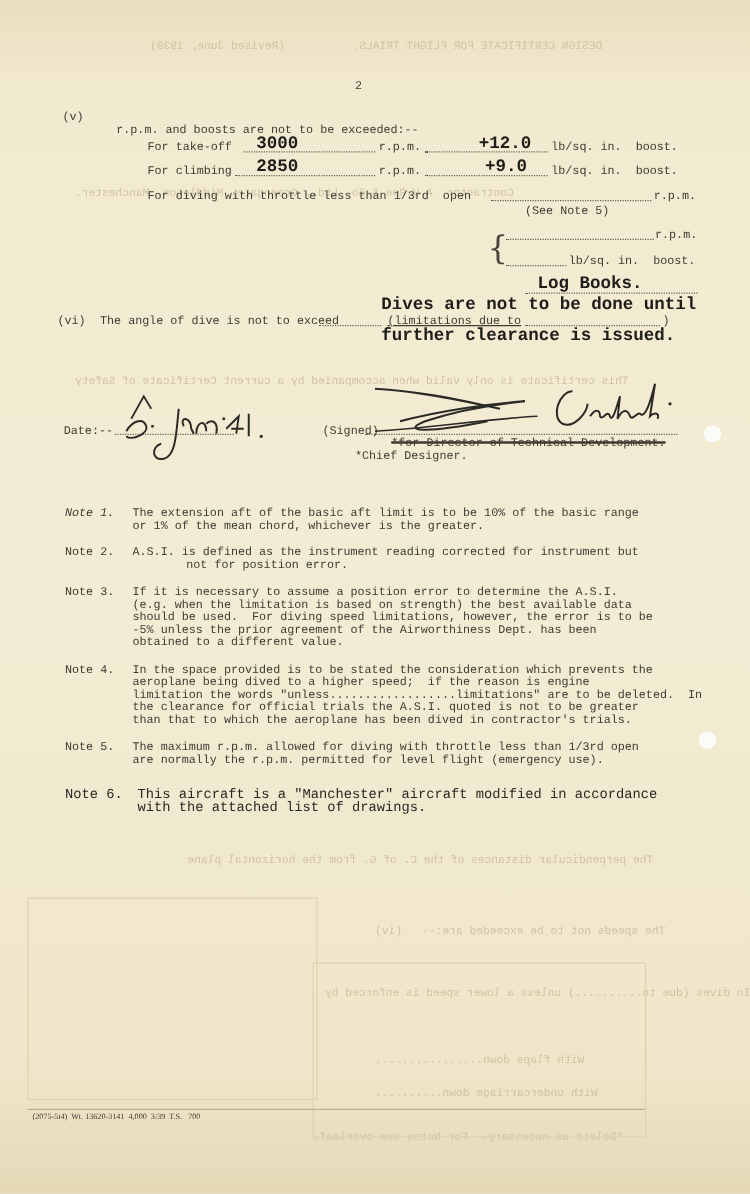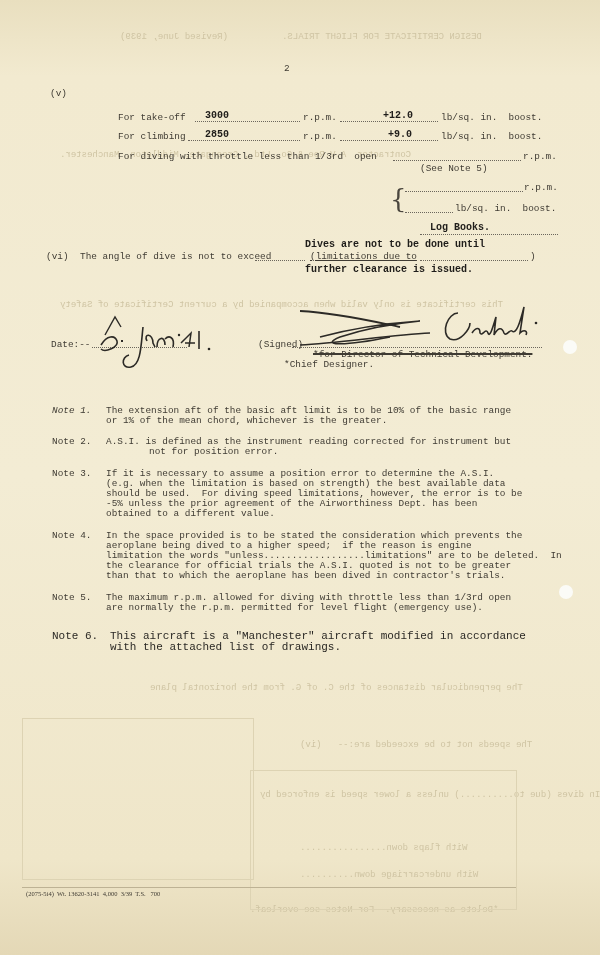--- a/index.html
+++ b/index.html
@@ -2,21 +2,21 @@
 <html><head>
 <meta charset="utf-8">
 <style>
   html,body{margin:0;padding:0;}
   body{width:600px;height:955px;overflow:hidden;background:#efe6c8;}
   .page{position:relative;width:600px;height:955px;
     background:linear-gradient(180deg,#e9dfbf 0%,#f2ead0 8%,#f3ecd4 50%,#efe6c9 90%,#e4d8b6 100%);
     font-family:"Liberation Mono","DejaVu Sans Mono",monospace;color:#3f3b33;font-size:9.4px;}
   .t{position:absolute;white-space:pre;line-height:11px;}
   .bold{font-weight:bold;color:#1f1d1a;}
-  .big{font-size:10px;}
+  .big{font-size:14px;}
   .dotline{position:absolute;border-bottom:1px dotted #6b665c;height:0;}
   .ghost{position:absolute;color:#cfc4a3;white-space:pre;font-size:9px;line-height:11px;transform:scaleX(-1);}
   .hole{position:absolute;width:14px;height:14px;border-radius:50%;background:#fbfbf7;}
   .strike{text-decoration:line-through;text-decoration-thickness:1.5px;}
   .sig{position:absolute;}
   .rule{position:absolute;height:0;border-top:1px solid #8a8270;}
   .table-ghost{position:absolute;border:1px solid #ddd3b3;}
   .footer-code{position:absolute;font-family:"Liberation Serif",serif;font-size:6.5px;color:#3f3b33;}
 </style>
 </head>
@@ -36,20 +36,21 @@
 
   <div class="table-ghost" style="left:22px;top:718px;width:230px;height:160px;"></div>
   <div class="table-ghost" style="left:250px;top:770px;width:265px;height:138px;"></div>
 
   <div class="hole" style="left:563px;top:340px;"></div>
   <div class="hole" style="left:559px;top:585px;"></div>
 
   <div class="t" style="left:284px;top:63px;">2</div>
 
   <div class="t" style="left:50px;top:88px;">(v)</div>
+  <div class="t" style="left:93px;top:98px;">r.p.m. and boosts are not to be exceeded:--</div>
 
   <div class="t" style="left:118px;top:112px;">For take-off</div>
   <div class="dotline" style="left:195px;top:121px;width:105px;"></div>
   <div class="t bold big" style="left:205px;top:110px;">3000</div>
   <div class="t" style="left:303px;top:112px;">r.p.m.</div>
   <div class="dotline" style="left:340px;top:121px;width:98px;"></div>
   <div class="t bold big" style="left:383px;top:110px;">+12.0</div>
   <div class="t" style="left:441px;top:112px;">lb/sq. in.  boost.</div>
 
   <div class="t" style="left:118px;top:131px;">For climbing</div>

